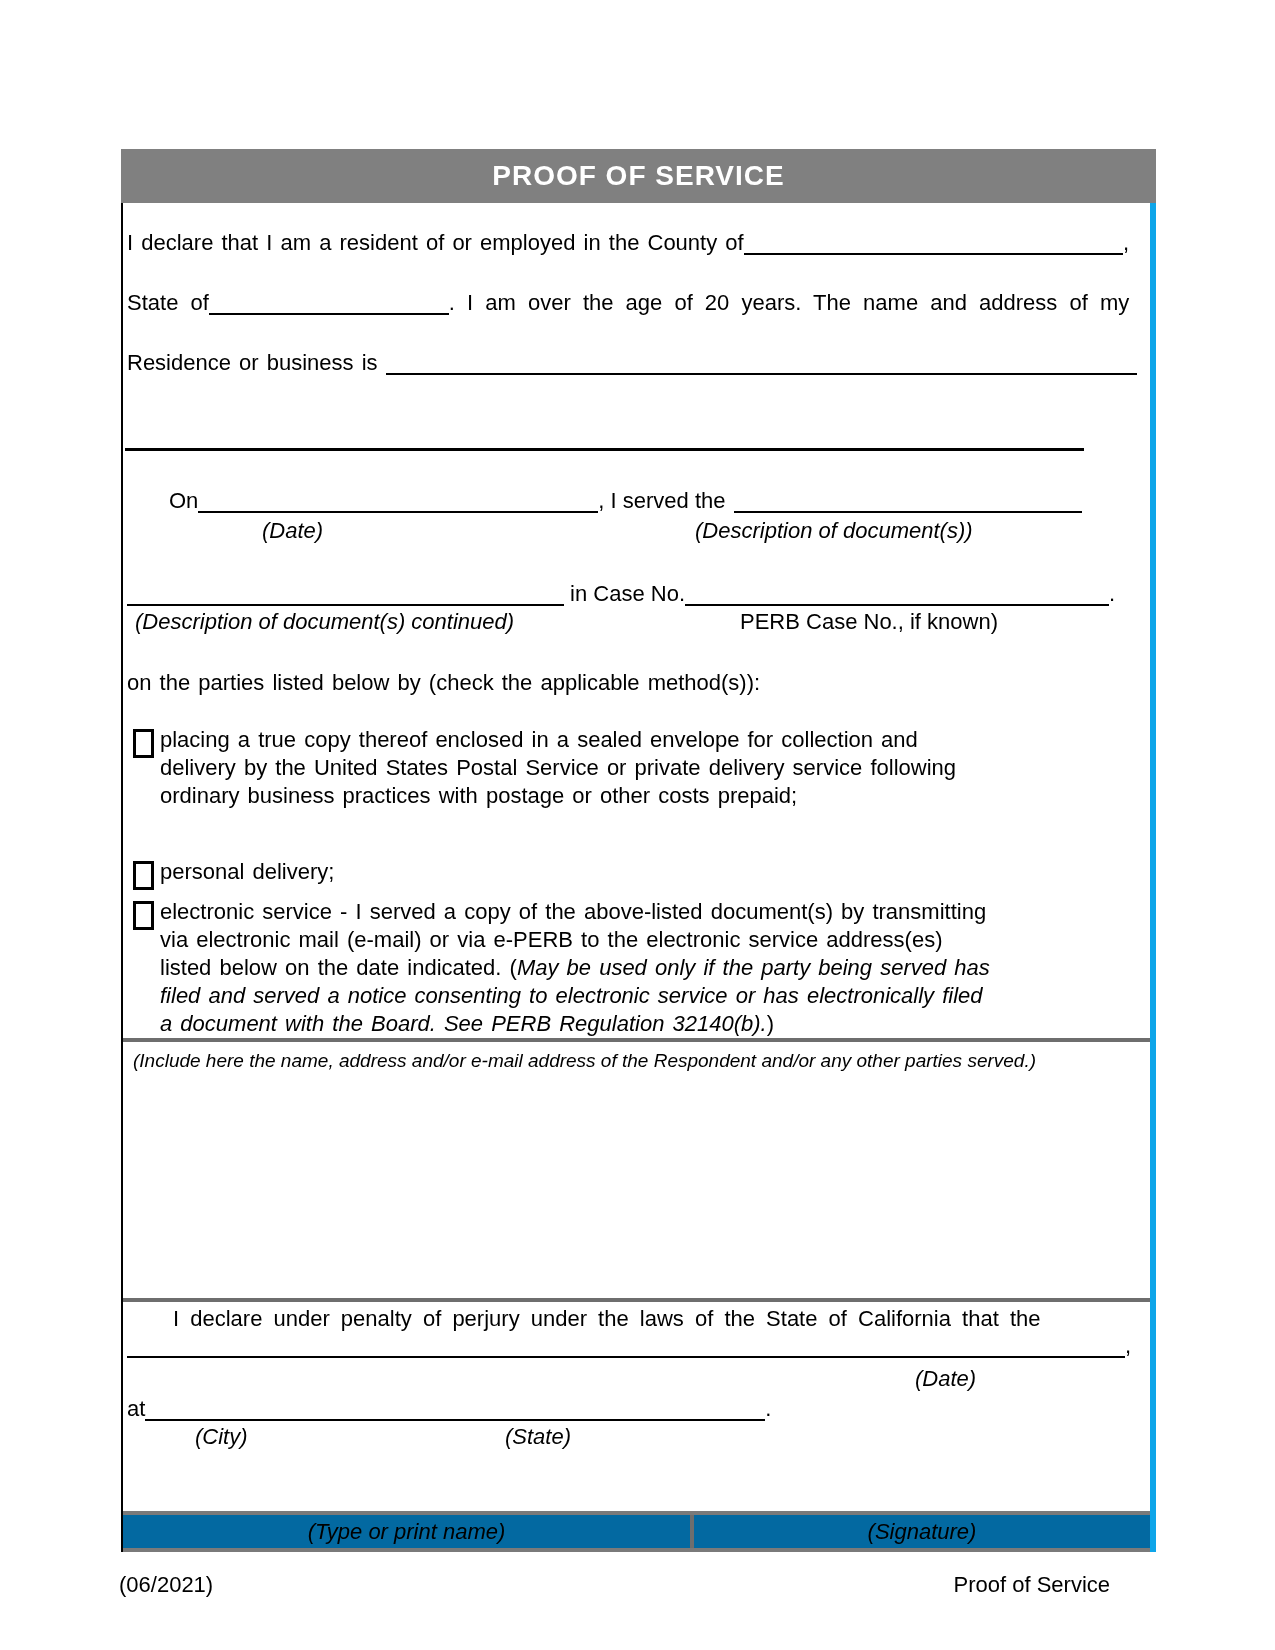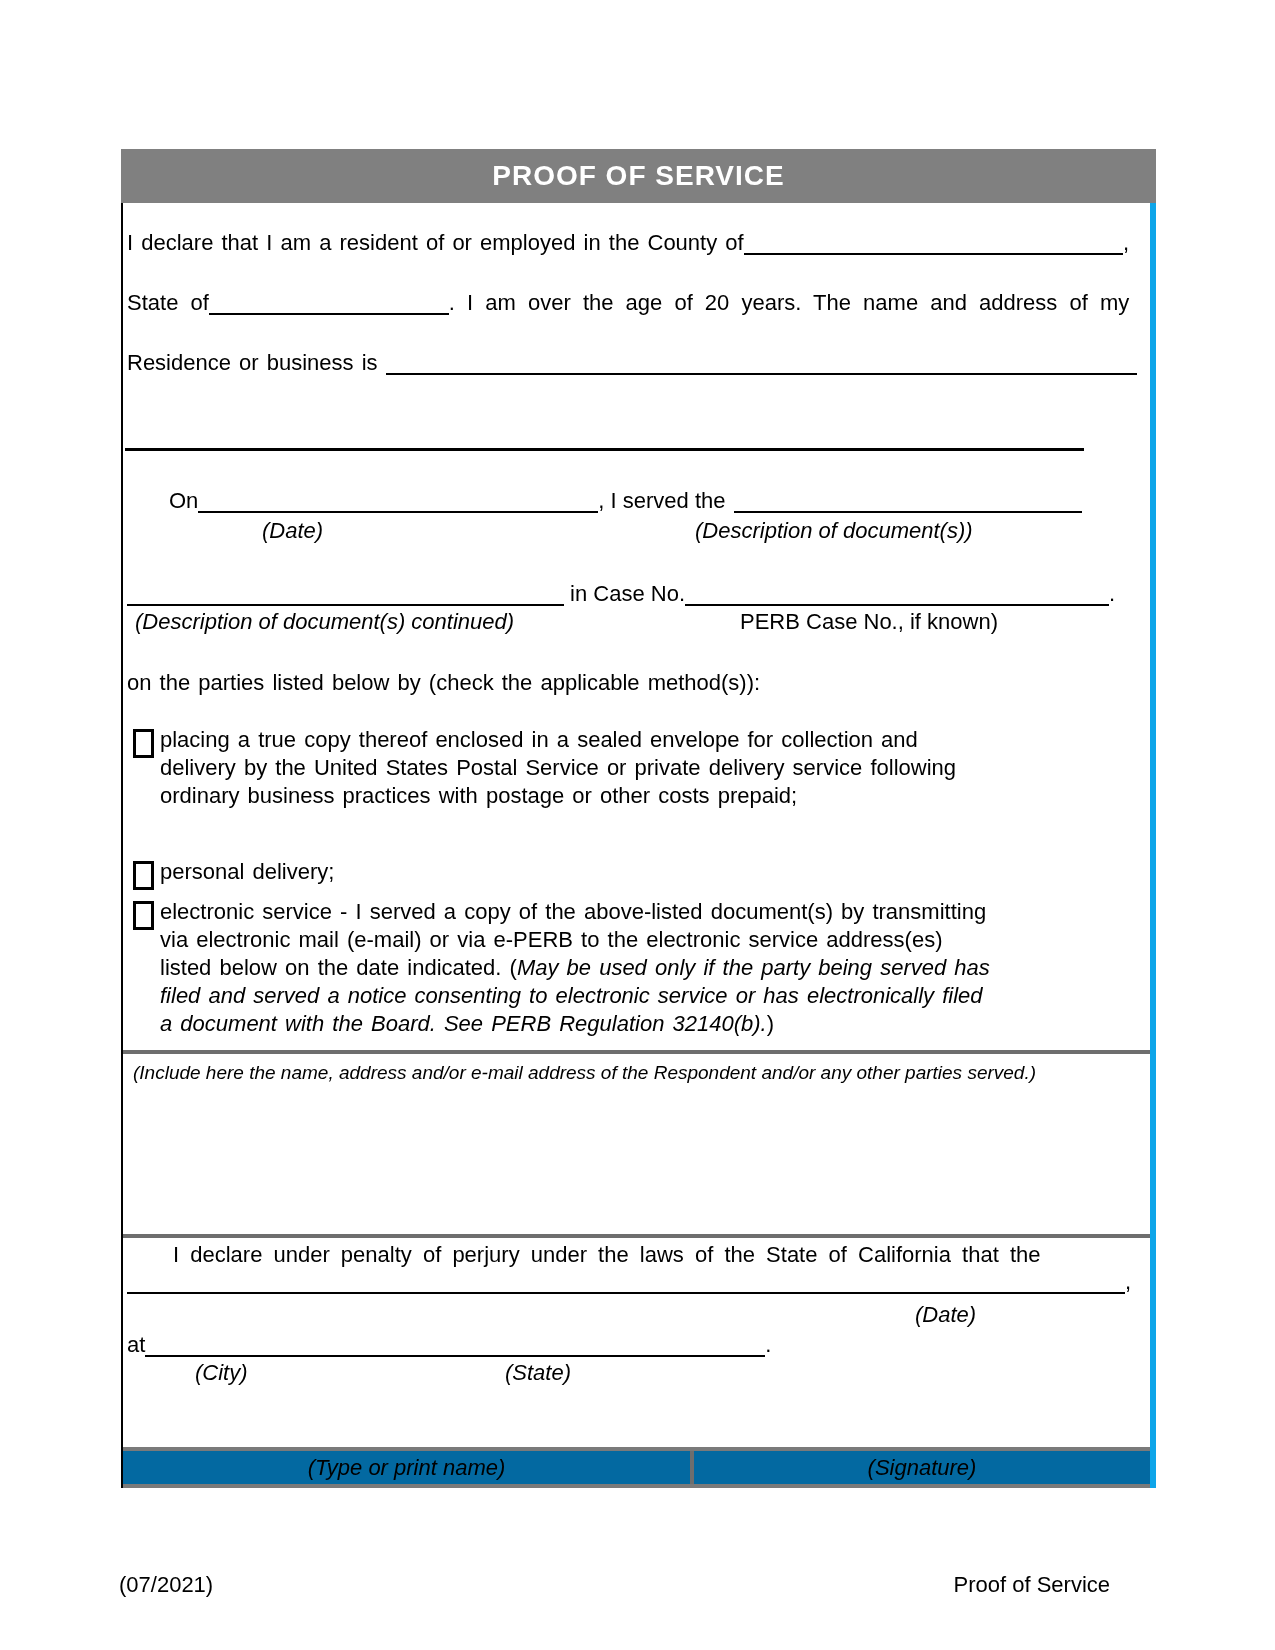--- a/index.html
+++ b/index.html
@@ -10,21 +10,21 @@
   }
   .form { position:absolute; left:121px; top:149px; width:1035px; }
   .form-header {
     height:54px; background:#808080; color:#ffffff;
     font-size:28px; font-weight:bold; letter-spacing:1px;
     display:flex; align-items:center; justify-content:center;
   }
   .form-content { border-left:2px solid #000; border-right:6px solid #0ea5e9; }
   .sec { position:relative; }
   .sec-main { height:835px; font-size:22px; }
-  .sec-note { height:184px; border-top:4px solid #6e6e6e; font-size:19px;margin-top:12px; }
+  .sec-note { height:260px; border-top:4px solid #6e6e6e; font-size:19px; }
   .sec-decl { height:213px; border-top:4px solid #6e6e6e; font-size:22px; }
 
   .line {
     position:absolute; left:4px; right:16px;
     display:flex; align-items:flex-end; line-height:25px;
   }
   .line span { white-space:pre; }
   .blank { border-bottom:2px solid #000; height:25px; display:inline-block; }
   .grow { flex:1 1 auto; }
   .ws2 { word-spacing:2px; }
@@ -161,14 +161,14 @@
         <span>(Type or print name)</span>
       </div>
       <div class="sig-cell c2">
         <span>(Signature)</span>
       </div>
     </div>
 
   </div>
 </div>
 
-<span class="footer-item footer-left">(07/2021)</span>
+<span class="footer-item footer-left">(06/2021)</span>
 <span class="footer-item footer-right">Proof of Service</span>
 
 </body></html>

